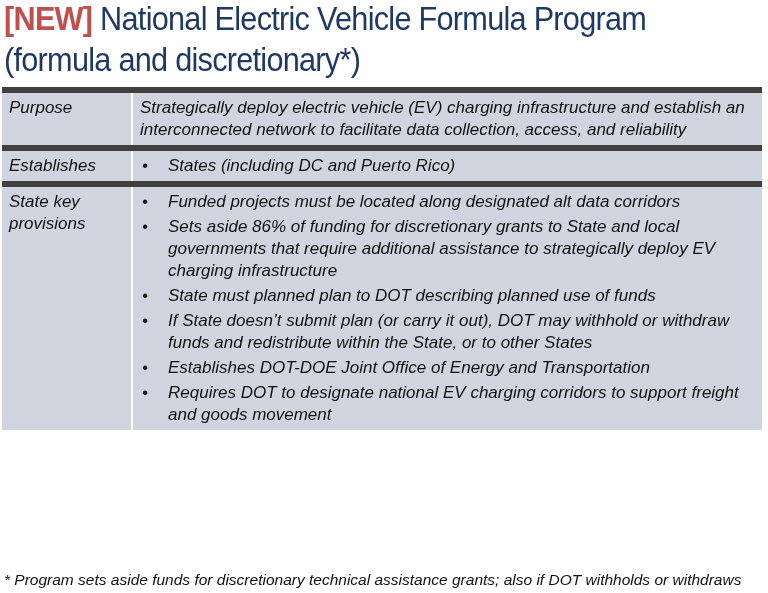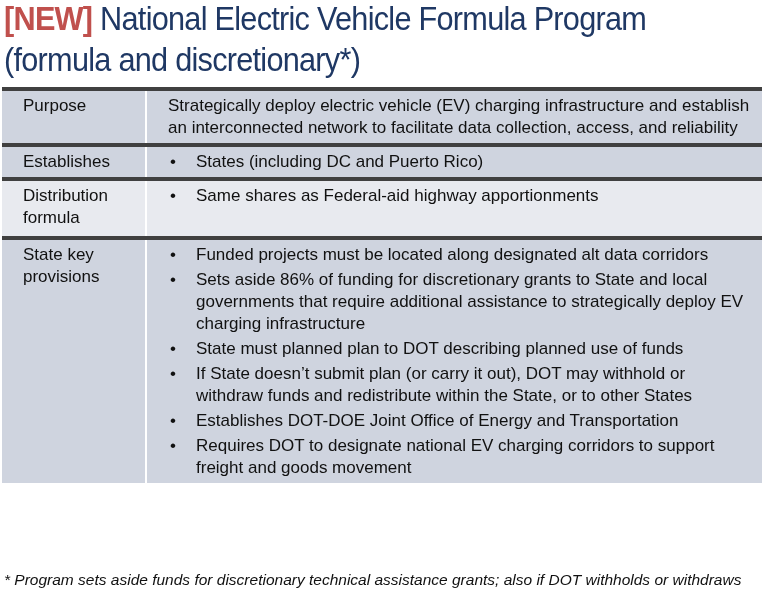--- a/index.html
+++ b/index.html
@@ -1,20 +1,20 @@
 <!DOCTYPE html>
 <html><head>
 <meta charset="utf-8">
 <style>
   html, body { margin:0; padding:0; background:#ffffff; }
   body { width:768px; height:593px; position:relative; overflow:hidden; font-family:"Liberation Sans", sans-serif; }
   .title { position:absolute; left:4px; top:-2px; width:764px; font-size:33px; line-height:41px; color:#1f3864; letter-spacing:-0.8px; transform:scaleX(0.93); transform-origin:left top; white-space:nowrap; }
   .title .tag { color:#c0504d; font-weight:bold; }
   table.info { position:absolute; left:2px; top:87px; width:760px; border-collapse:collapse; font-size:17px; color:#111; line-height:22px; }
-  table.info td { vertical-align:top; padding:4px 8px 4px 21px; border-top:4px solid #404040; }
+  table.info td { vertical-align:top; padding:4px 8px 4px 7px; border-top:6px solid #404040;font-style:italic; }
   table.info td.label { width:114px; border-right:2px solid #ffffff; }
   tr.dark td { background:#cfd4df; }
   tr.light td { background:#e8eaef; }
   ul.bullets { list-style:none; margin:0; padding:0; }
   ul.bullets li { position:relative; padding-left:28px; margin:0 0 3px 0; }
   ul.bullets li:last-child { margin-bottom:0; }
   ul.bullets li .bullet { position:absolute; left:2px; top:0; }
   .footnote { position:absolute; left:4px; top:570px; width:764px; font-size:15.5px; line-height:19px; font-style:italic; color:#111; }
 </style>
 </head>
@@ -32,28 +32,20 @@
     <td>Strategically deploy electric vehicle (EV) charging infrastructure and establish an interconnected network to facilitate data collection, access, and reliability</td>
   </tr>
   <tr class="dark">
     <td class="label">Establishes</td>
     <td>
       <ul class="bullets">
         <li><span class="bullet">•</span><span>States (including DC and Puerto Rico)</span></li>
       </ul>
     </td>
   </tr>
-  <tr class="light">
-    <td class="label" style="height:47px;">Distribution formula</td>
-    <td>
-      <ul class="bullets">
-        <li><span class="bullet">•</span><span>Same shares as Federal-aid highway apportionments</span></li>
-      </ul>
-    </td>
-  </tr>
   <tr class="dark">
     <td class="label">State key provisions</td>
     <td>
       <ul class="bullets">
         <li><span class="bullet">•</span><span>Funded projects must be located along designated alt data corridors</span></li>
         <li><span class="bullet">•</span><span>Sets aside 86% of funding for discretionary grants to State and local governments that require additional assistance to strategically deploy EV charging infrastructure</span></li>
         <li><span class="bullet">•</span><span>State must planned plan to DOT describing planned use of funds</span></li>
         <li><span class="bullet">•</span><span>If State doesn’t submit plan (or carry it out), DOT may withhold or withdraw funds and redistribute within the State, or to other States</span></li>
         <li><span class="bullet">•</span><span>Establishes DOT-DOE Joint Office of Energy and Transportation</span></li>
         <li><span class="bullet">•</span><span>Requires DOT to designate national EV charging corridors to support freight and goods movement</span></li>

